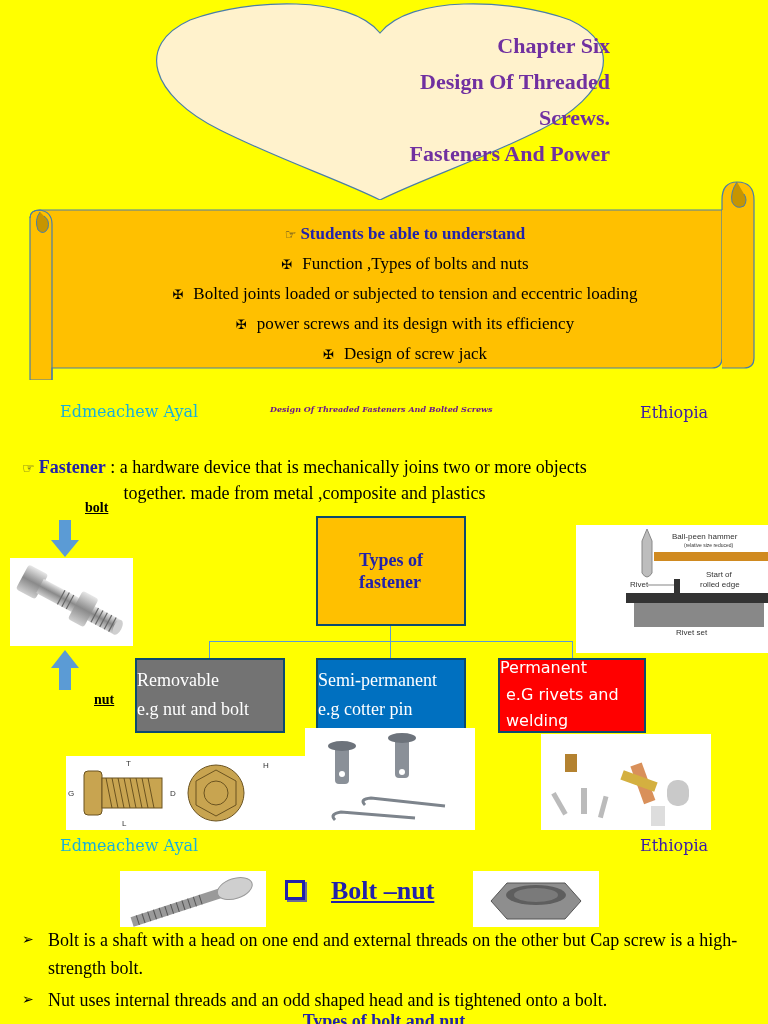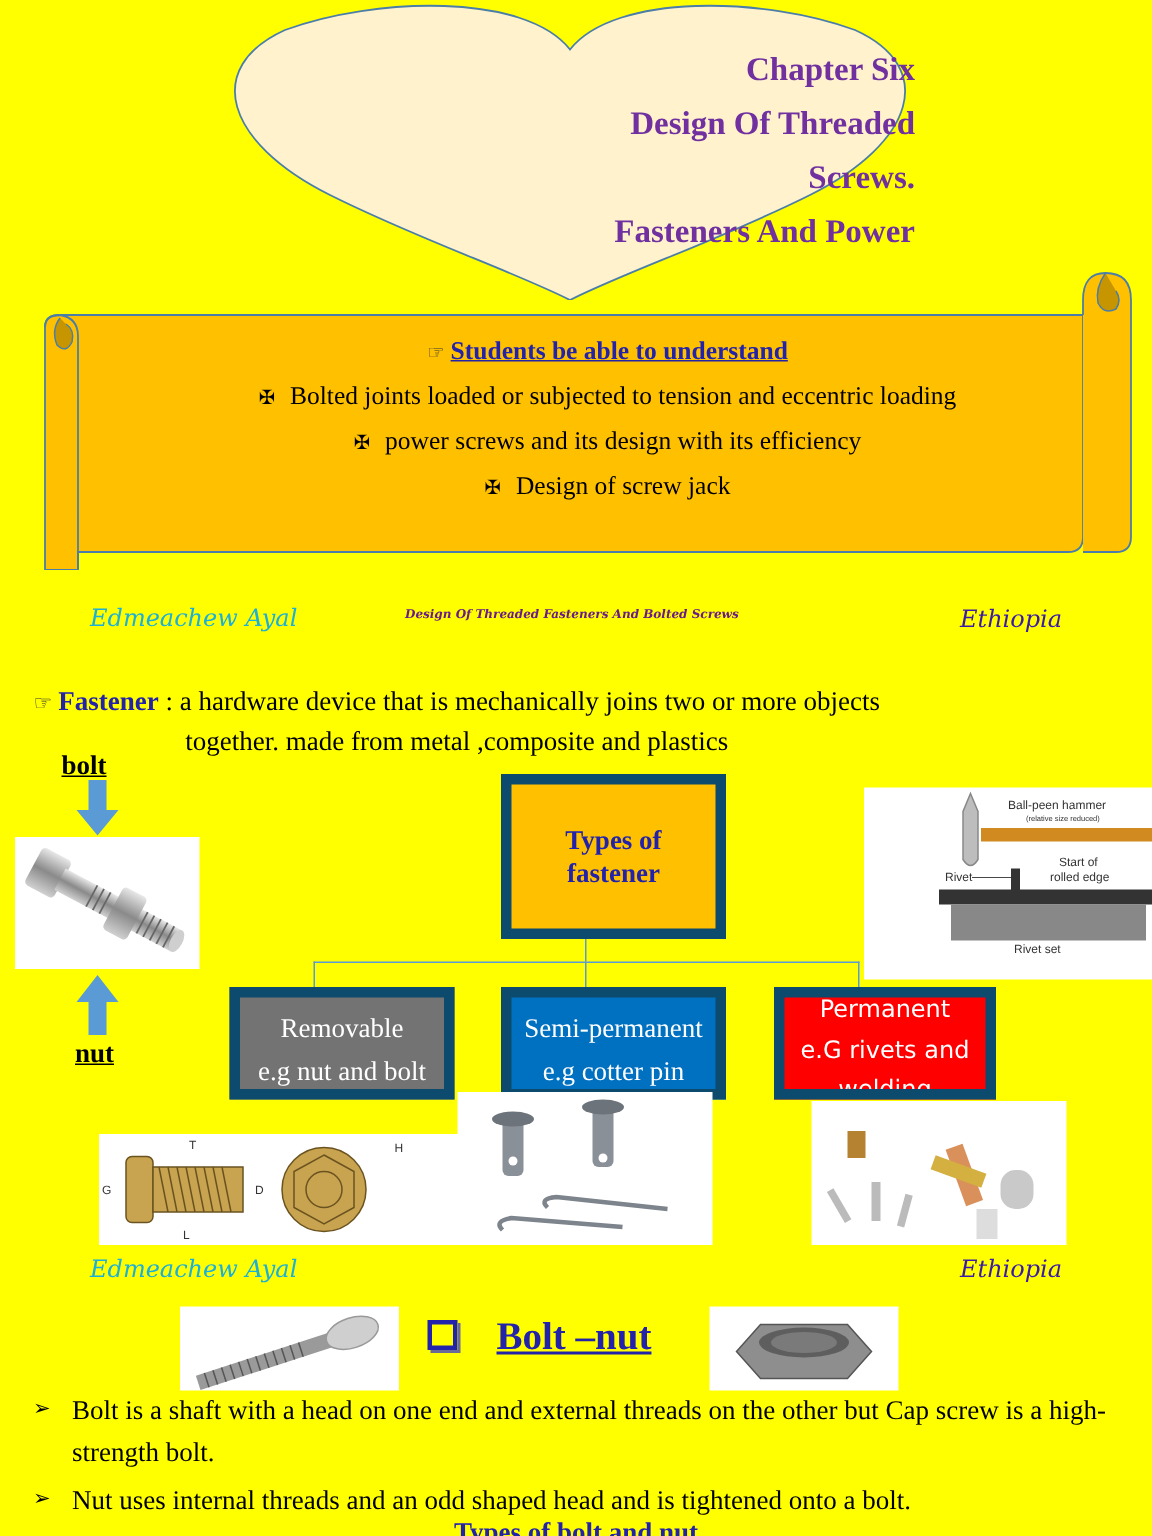--- a/index.html
+++ b/index.html
@@ -18,49 +18,48 @@
     color:#7030a0; font-weight:bold; font-size:22px; line-height:36px;
     top:28px;
   }
 
   
   #scroll { left:22px; top:180px; width:735px; height:200px; }
   .scroll-text {
     position:absolute; left:60px; width:690px; text-align:center;
     font-size:17px; line-height:29px; top:219px;
   }
-  .scroll-text .heading { color:#2222aa; font-weight:bold; text-decoration:underline; }
+  .scroll-text .heading { color:#2222aa; font-weight:bold; }
   .cross { font-size:13px; margin-right:10px; }
 
   
   .sig {
-    font-family:"DejaVu Serif", serif; font-style:italic;
+    font-family:"DejaVu Serif", serif; 
     font-size:16px;
   }
   .sig-author { color:#1ab0d8; }
   .sig-country { color:#3a1aa8; }
   .sig-mid { color:#6a1a8a; font-size:8px; font-style:italic; font-weight:bold; }
 
   
   .fastener-para {
     left:0; top:455px; width:609px; text-align:center;
     font-size:18px; line-height:24px;
   }
   .fastener-para .kw { color:#2222aa; font-weight:bold; }
 
-  .label-u { font-weight:bold; text-decoration:underline; font-size:18px; }
+  .label-u { font-weight:bold; text-decoration:underline; font-size:14px;margin-left:44px; }
 
   
   .imgbox { background:#fff; overflow:hidden; }
 
   
   .orgbox {
-    border:7px solid #0c4a6e; color:#fff; text-align:center;
+    border:2px solid #0c4a6e; color:#fff; text-align:left;
     box-sizing:border-box;
-    margin-left:18px;
   }
   .org-root {
     left:316px; top:516px; width:150px; height:110px;
     background:#ffc000; color:#2222aa; font-weight:bold; font-size:18px;
     display:flex; align-items:center; justify-content:center; line-height:22px;
   }
   .org-green { left:135px; top:658px; width:150px; height:75px; background:#737373; font-size:18px; line-height:29px; padding-top:6px; }
   .org-blue { left:316px; top:658px; width:150px; height:75px; background:#0070c0; font-size:18px; line-height:29px; padding-top:6px; }
   .org-red { left:498px; top:658px; width:148px; height:75px; background:#ff0000; font-family:"DejaVu Sans", sans-serif; font-size:16px; line-height:28px; }
 
@@ -105,20 +104,21 @@
   <path d="M700,30 L700,20 Q700,2 715,2 Q732,2 732,20 L732,178 Q732,188 722,188 L700,188" fill="#ffc000" stroke="#4a7ea8" stroke-width="1.2"></path>
   <path d="M715,2 Q708,12 710,22 Q714,30 722,26 Q726,20 722,14" fill="#c79500" stroke="#4a7ea8" stroke-width="1"></path>
 
   <path d="M8,38 Q8,30 18,30 Q30,32 30,44 L30,200" fill="none" stroke="#4a7ea8" stroke-width="1.2"></path>
   <path d="M18,32 Q12,40 16,50 Q22,56 26,48 Q28,40 22,36" fill="#c79500" stroke="#4a7ea8" stroke-width="1"></path>
 </svg>
 <div class="scroll-text">
   <div>
     <span style="font-size:13px;color:#333;margin-right:4px;">☞</span><span class="heading">Students be able to understand</span>
   </div>
+  <div><span class="cross">✠</span><span>Function ,Types of bolts and nuts</span></div>
   <div><span class="cross">✠</span><span>Bolted joints loaded or subjected to tension and  eccentric loading</span></div>
   <div><span class="cross">✠</span><span>power screws and its design with its efficiency</span></div>
   <div><span class="cross">✠</span><span>Design of screw jack</span></div>
 </div>
 
 <div class="abs sig sig-author" style="left:60px;top:402px;">Edmeachew Ayal</div>
 <div class="abs sig-mid" style="left:270px;top:404px;font-family:'DejaVu Serif',serif;">Design Of Threaded Fasteners And Bolted Screws</div>
 <div class="abs sig sig-country" style="left:640px;top:403px;">Ethiopia</div>
 
 <div class="abs fastener-para">

